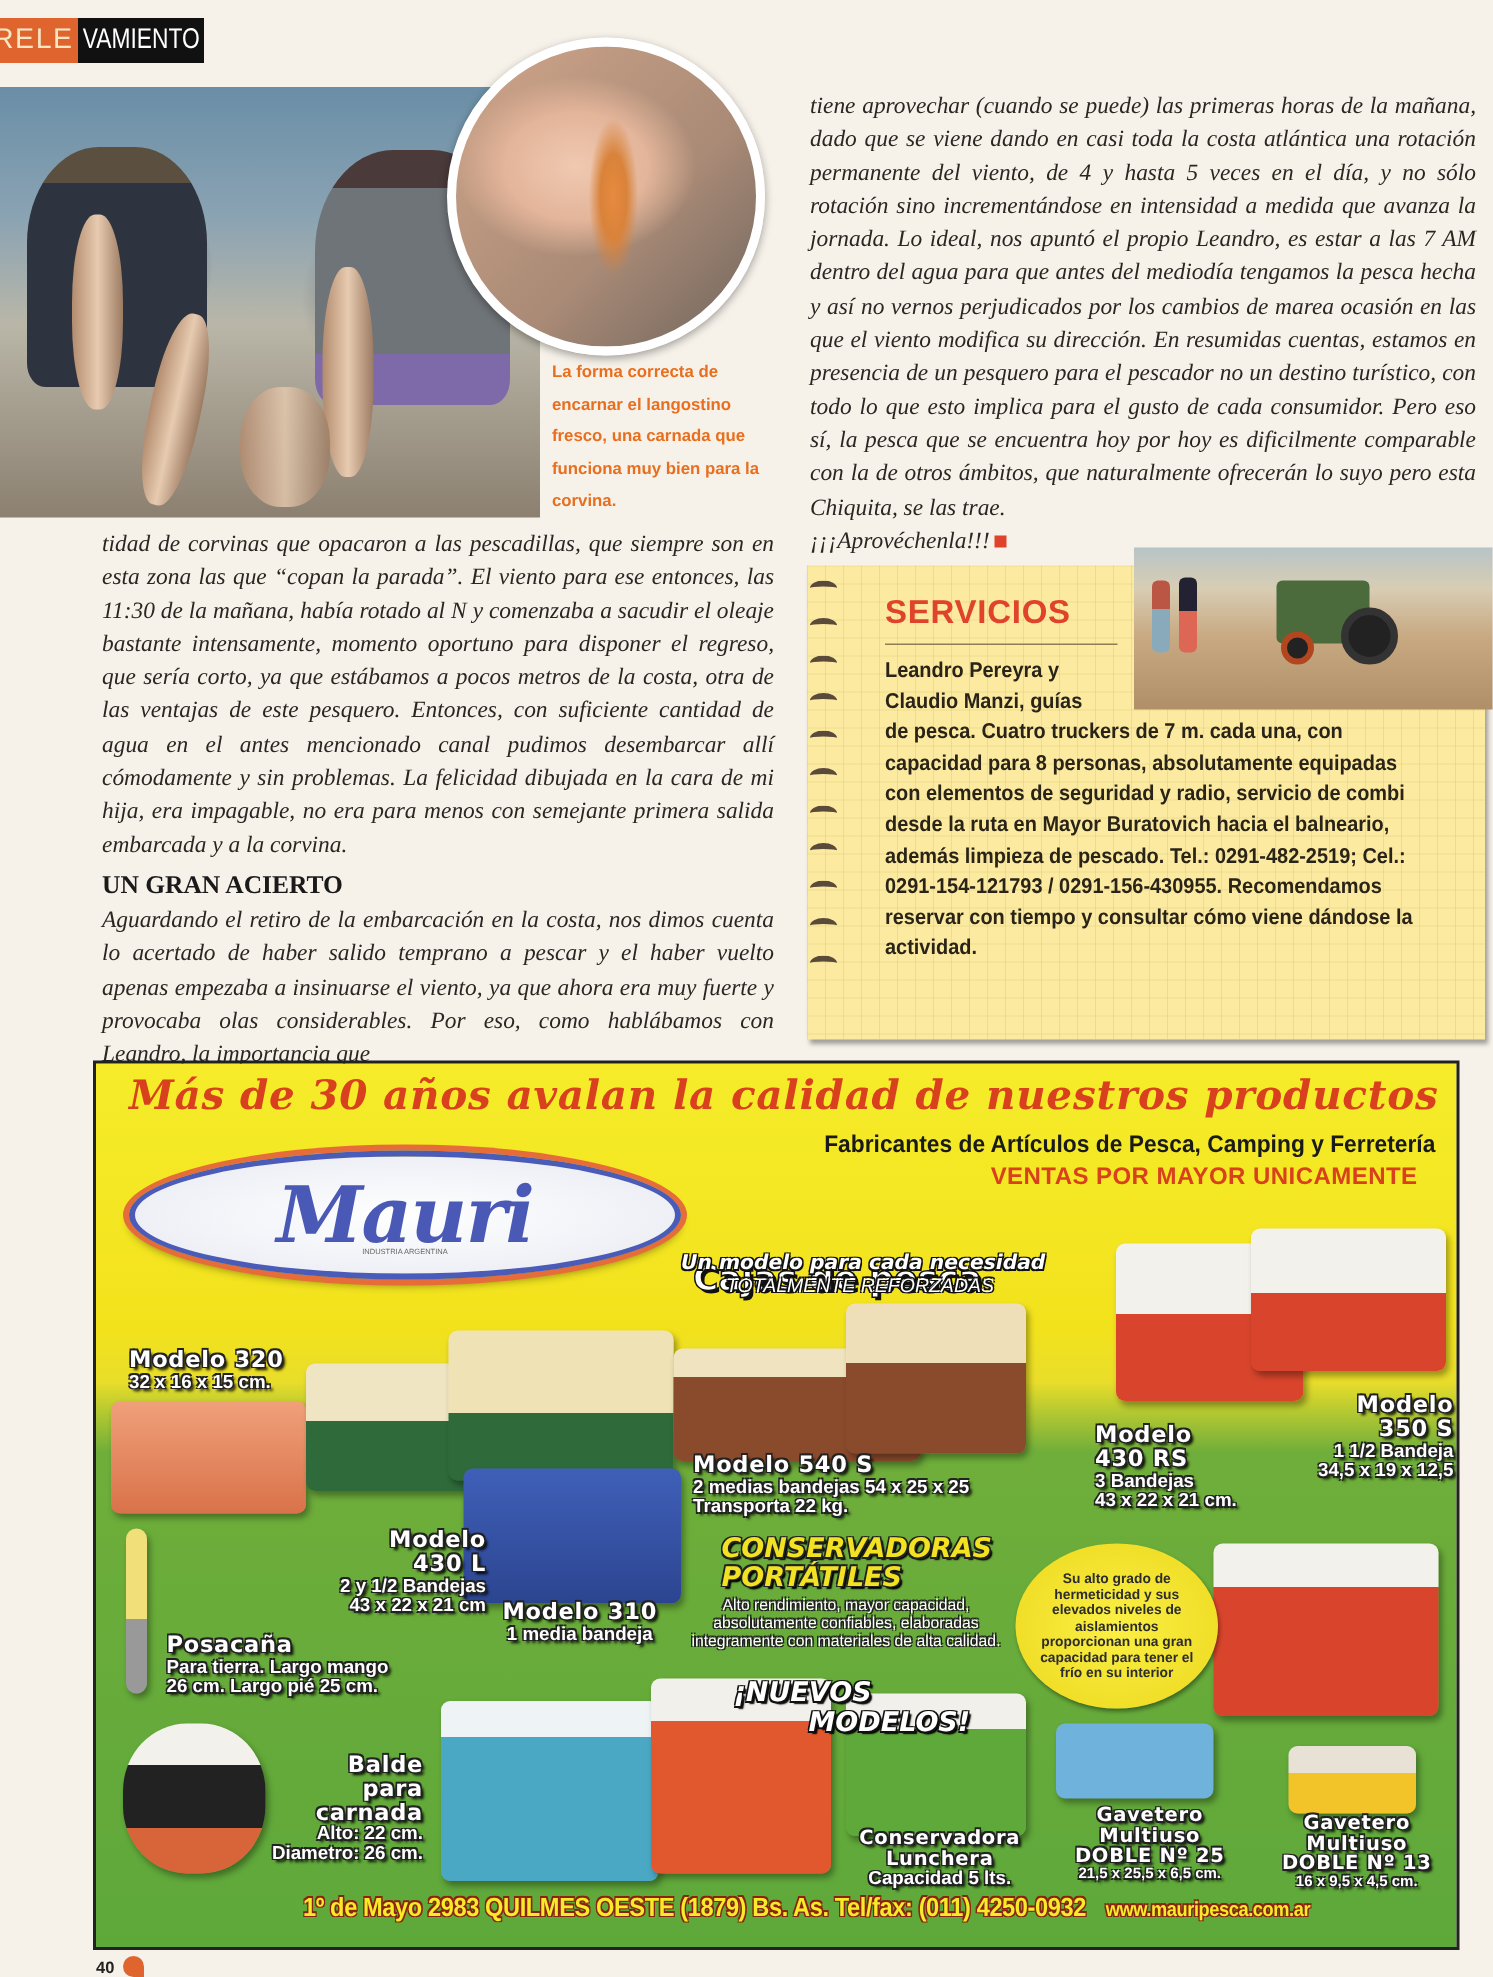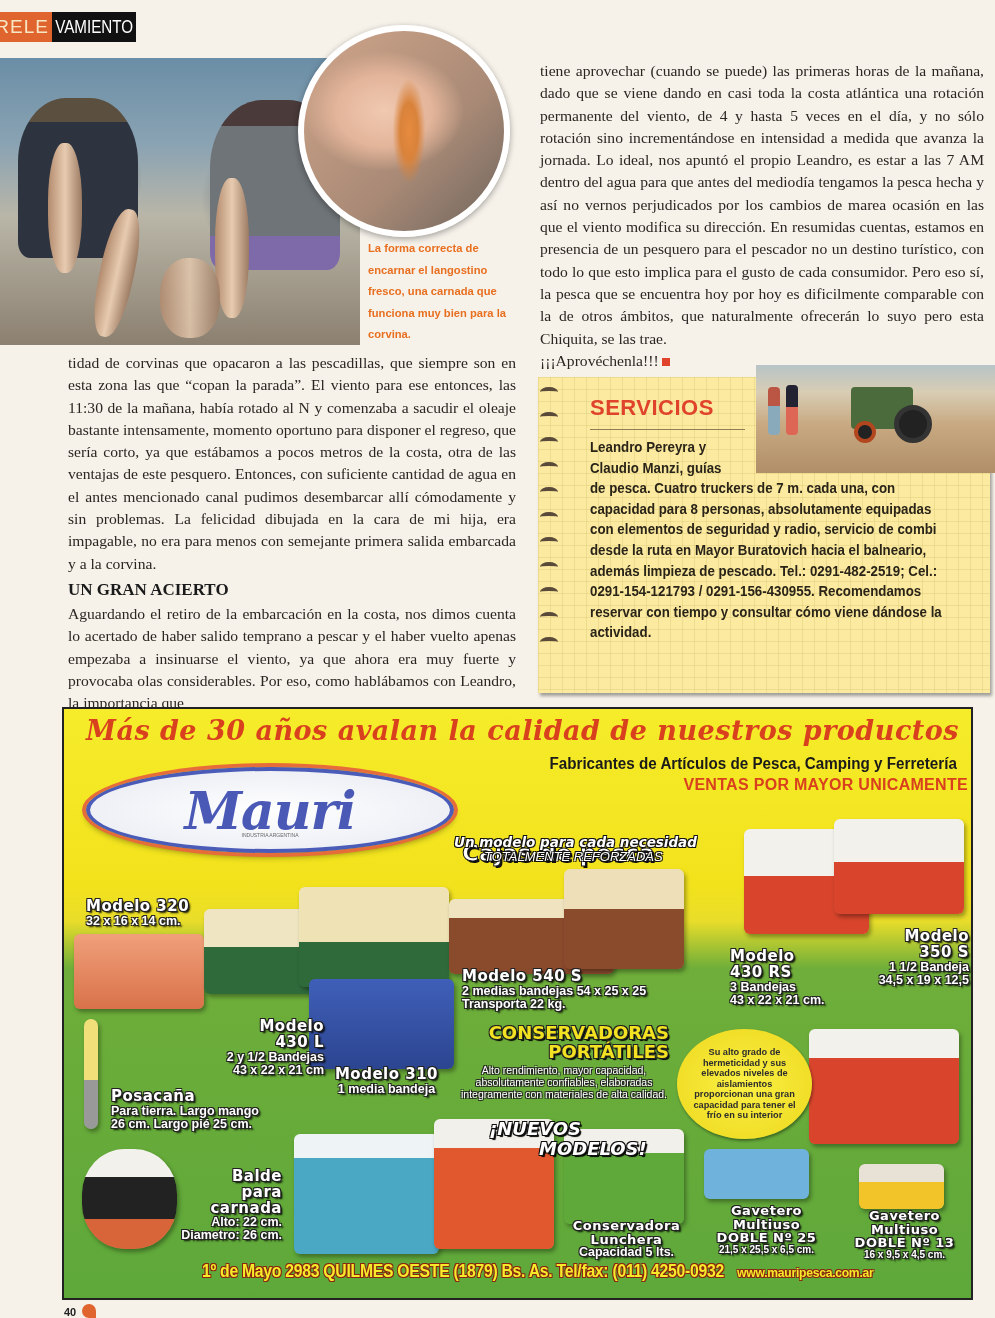--- a/index.html
+++ b/index.html
@@ -47,21 +47,21 @@
   .caption {
     position: absolute; left: 368px; top: 238px; width: 150px;
     font-family: "Liberation Sans", sans-serif; font-weight: bold;
     font-size: 11.2px; line-height: 21.5px; color: #e86f1f;
   }
   
   .col-text {
     position: absolute; font-size: 15.6px; line-height: 22.3px; color: #2a2622;
     text-align: justify; text-align-last: left;
   }
-  .col-text p { margin: 0; }
+  .col-text p { margin: 0; font-style: italic; }
   .col-left-top { left: 68px; top: 352px; width: 448px; }
   .col-right-top { left: 540px; top: 60px; width: 444px; }
   .subhead {
     position: absolute; left: 68px; top: 580px;
     font-family: "Liberation Serif", serif; font-weight: bold; font-size: 17px; color: #1a1a1a;
   }
   .col-left-bottom { left: 68px; top: 603px; width: 448px; }
   .end-mark { display: inline-block; width: 8px; height: 8px; background: #e0432b; margin-left: 3px; vertical-align: 0px; }
   
   .services {
@@ -100,21 +100,21 @@
     position: absolute; left: 62px; top: 707px; width: 911px; height: 593px;
     border: 2px solid #222;
     background: linear-gradient(180deg, #f6ec2a 0%, #f2e21c 30%, #e9dd2a 36%, #6fae3a 44%, #5ea83a 100%);
     overflow: hidden;
   }
   .ad-slogan {
     position: absolute; left: 22px; top: 6px; font-family: "DejaVu Serif", serif;
     font-style: italic; font-weight: bold; font-size: 27px; color: #d8401e; letter-spacing: 0.5px;
   }
   .ad-fab { position: absolute; right: 14px; top: 46px; font-family: "Liberation Sans", sans-serif; font-weight: bold; font-size: 16px; color: #1a1a1a; transform: scaleX(0.95); transform-origin: right; }
-  .ad-ventas { position: absolute; right: 3px; top: 67px; font-family: "Liberation Sans", sans-serif; font-weight: bold; font-size: 16px; color: #d8401e; letter-spacing: 0.3px; }
+  .ad-ventas { position: absolute; right: 26px; top: 67px; font-family: "Liberation Sans", sans-serif; font-weight: bold; font-size: 16px; color: #d8401e; letter-spacing: 0.3px; }
   .logo-oval {
     position: absolute; left: 22px; top: 58px; width: 368px; height: 86px; border-radius: 50%;
     background: radial-gradient(ellipse at center, #ffffff 0%, #eef0f6 70%, #c9cbd4 100%);
     border: 4px solid #4b5bb8; box-shadow: 0 0 0 4px #e66c3a, 0 4px 6px rgba(0,0,0,0.4);
     display: flex; align-items: center; justify-content: center;
   }
   .logo-text { font-family: "DejaVu Serif", serif; font-style: italic; font-weight: bold; font-size: 52px; color: #4a58b6; letter-spacing: -1px; }
   .logo-sub { position: absolute; bottom: 11px; left: 0; right: 0; text-align: center; font-family: "Liberation Sans", sans-serif; font-size: 5px; color: #666; }
   .cajas-title {
     position: absolute; left: 398px; top: 97px; font-family: "DejaVu Sans", sans-serif; font-weight: bold;
@@ -122,21 +122,21 @@
   }
   .cajas-sub1 { position: absolute; left: 390px; top: 125px; font-family: "DejaVu Sans", sans-serif; font-weight: bold; font-style: italic; font-size: 13.5px; color: #fff; text-shadow: 1px 1px 0 #111, -1px -1px 0 #111, 1px -1px 0 #111, -1px 1px 0 #111; }
   .cajas-sub2 { position: absolute; left: 420px; top: 140px; font-family: "Liberation Sans", sans-serif; font-style: italic; font-size: 13px; color: #fff; text-shadow: 1px 1px 0 #111, -1px -1px 0 #111, 1px -1px 0 #111, -1px 1px 0 #111; }
   .prod { position: absolute; border-radius: 6px; box-shadow: 2px 3px 4px rgba(0,0,0,0.35); }
   .lbl { position: absolute; font-family: "DejaVu Sans", sans-serif; font-weight: bold; color: #fff;
     text-shadow: 1px 1px 0 #222, -1px -1px 0 #222, 1px -1px 0 #222, -1px 1px 0 #222, 2px 2px 2px #000; line-height: 1.05; }
   .lbl .h { font-size: 15px; letter-spacing: 0.5px; display: block; }
   .lbl .s { font-family: "Liberation Sans", sans-serif; font-size: 12.5px; display: block; }
   .lbl.right { text-align: right; }
   .lbl.center { text-align: center; }
-  .conserv-title { position: absolute; left: 395px; top: 315px; text-align: right; font-family: "DejaVu Sans", sans-serif; font-weight: bold; 
+  .conserv-title { position: absolute; left: 417px; top: 315px; text-align: left; font-family: "DejaVu Sans", sans-serif; font-weight: bold; font-style: italic;
     font-size: 18px; color: #f2e221; text-shadow: 1px 1px 0 #222, -1px -1px 0 #222, 1px -1px 0 #222, -1px 1px 0 #222, 2px 2px 1px #000; line-height: 1.05; width: 210px; }
   .conserv-desc { position: absolute; left: 390px; top: 355px; width: 220px; text-align: center; font-family: "Liberation Sans", sans-serif; font-size: 10.5px; line-height: 12px; color: #fff;
     text-shadow: 1px 1px 0 #222, -1px -1px 0 #222, 1px -1px 0 #222, -1px 1px 0 #222; }
   .bubble { position: absolute; left: 613px; top: 320px; width: 135px; height: 110px; border-radius: 50%; background: radial-gradient(#fbf045, #ecd71c); box-shadow: 1px 2px 3px rgba(0,0,0,0.4);
     display: flex; align-items: center; justify-content: center; text-align: center; padding: 8px 14px;
     font-family: "Liberation Sans", sans-serif; font-size: 9.2px; line-height: 10.6px; color: #2d2d2d; font-weight: bold; }
   .nuevos { position: absolute; left: 425px; top: 410px; font-family: "DejaVu Sans", sans-serif; font-weight: bold; font-style: italic; font-size: 18px; color: #fff; line-height: 1.1;
     text-shadow: 1px 1px 0 #111, -1px -1px 0 #111, 1px -1px 0 #111, -1px 1px 0 #111, 2px 2px 1px #000; }
   .nuevos .l2 { display: block; margin-left: 50px; }
   .address-bar { position: absolute; left: 138px; top: 552px; font-family: "Liberation Sans", sans-serif; font-weight: bold; font-size: 17.5px; color: #f6ea2a; letter-spacing: -0.3px;
@@ -231,21 +231,21 @@
   <div class="prod" style="left:230px;top:425px;width:145px;height:120px;background:linear-gradient(#eef4f5 0 20%, #4aa8c4 20% 100%);"></div>
   <div class="prod" style="left:370px;top:410px;width:120px;height:130px;background:linear-gradient(#f2f0ea 0 22%, #e2582e 22% 100%);"></div>
   <div class="prod" style="left:500px;top:420px;width:120px;height:95px;background:linear-gradient(#f2f0ea 0 25%, #5fa83a 25% 100%);"></div>
   <div class="prod" style="left:640px;top:440px;width:105px;height:50px;background:#6fb3dc;"></div>
   <div class="prod" style="left:795px;top:455px;width:85px;height:45px;background:linear-gradient(#e7e2d5 0 40%, #f2c42a 40% 100%);"></div>
   <div class="prod" style="left:20px;top:310px;width:14px;height:110px;background:linear-gradient(#f1e07a 0 55%, #999 55% 100%);border-radius:7px;"></div>
   <div class="prod" style="left:18px;top:440px;width:95px;height:100px;border-radius:45%;background:linear-gradient(#f3f1ec 0 28%, #222 28% 70%, #d8643a 70% 100%);"></div>
 
   <div class="lbl" style="left:22px;top:190px;">
     <span class="h">Modelo 320</span>
-    <span class="s">32 x 16 x 14 cm.</span>
+    <span class="s">32 x 16 x 15 cm.</span>
   </div>
   <div class="lbl right" style="left:110px;top:310px;width:150px;">
     <span class="h">Modelo</span>
     <span class="h">430 L</span>
     <span class="s">2 y 1/2 Bandejas</span>
     <span class="s">43 x 22 x 21 cm</span>
   </div>
   <div class="lbl" style="left:398px;top:260px;">
     <span class="h">Modelo 540 S</span>
     <span class="s">2 medias bandejas 54 x 25 x 25</span>

